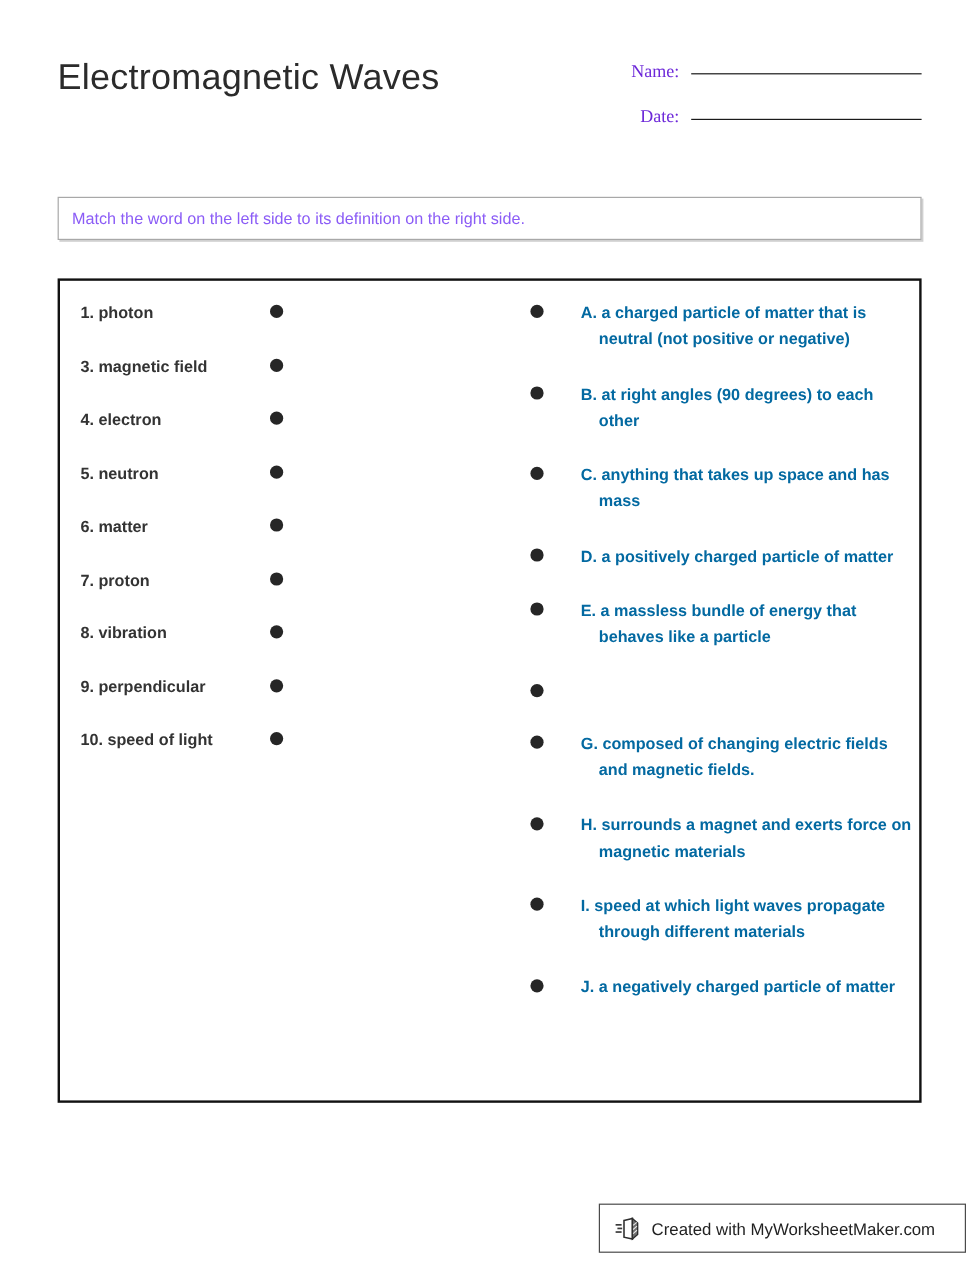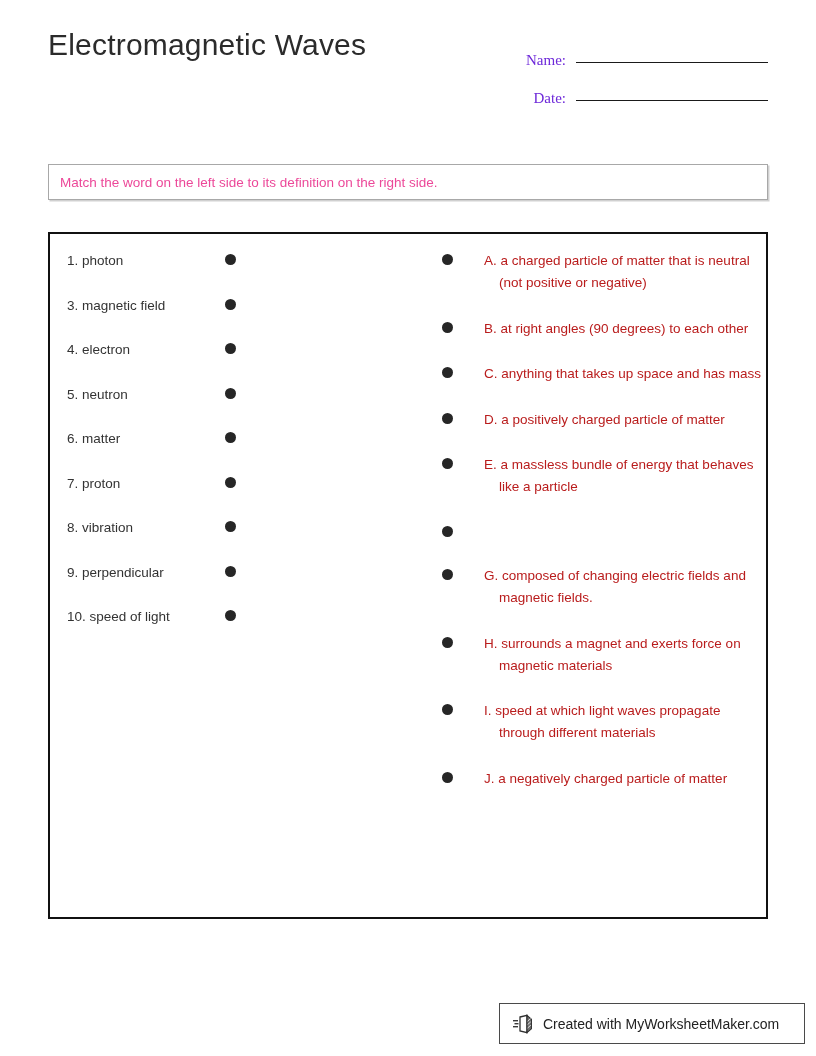--- a/index.html
+++ b/index.html
@@ -25,21 +25,21 @@
   #header {
     position: absolute;
     left: 0;
     top: 0;
     width: 816px;
     height: 140px;
   }
   #worksheet-title {
     position: absolute;
     left: 48px;
-    top: 28px;
+    top: 48px;
     font-size: 30px;
     font-weight: 400;
     color: #2b2b2b;
     letter-spacing: 0.2px;
     white-space: nowrap;
   }
   .name-date-row {
     position: absolute;
     display: flex;
     align-items: baseline;
@@ -74,34 +74,35 @@
     box-sizing: border-box;
     border: 1px solid #a8a8a8;
     background: #ffffff;
     box-shadow: 1.5px 1.5px 0 rgba(120,120,120,0.35);
     display: flex;
     align-items: center;
   }
   #instruction-text {
     padding-left: 11px;
     font-size: 13.5px;
-    color: #ec4899;
+    color: #8b5cf6;
     white-space: nowrap;
   }
 
   
   #match-box {
     position: absolute;
     left: 48px;
     top: 232px;
     width: 720px;
     height: 687px;
     box-sizing: border-box;
     border: 2px solid #111111;
     background: #ffffff;
+    font-weight: bold;
   }
   #columns {
     position: absolute;
     left: 0;
     top: 0;
     width: 100%;
     height: 100%;
   }
 
   
@@ -155,21 +156,21 @@
     top: 4px;
     width: 14px;
     height: 14px;
   }
   .def-text {
     display: block;
     margin-left: 42px;
     width: 266px;
     font-size: 13.5px;
     line-height: 22px;
-    color: #b91c1c;
+    color: #0369a1;
     text-indent: -15px;
     padding-left: 15px;
   }
 
   
   .dot {
     display: block;
     width: 11px;
     height: 11px;
     border-radius: 50%;

